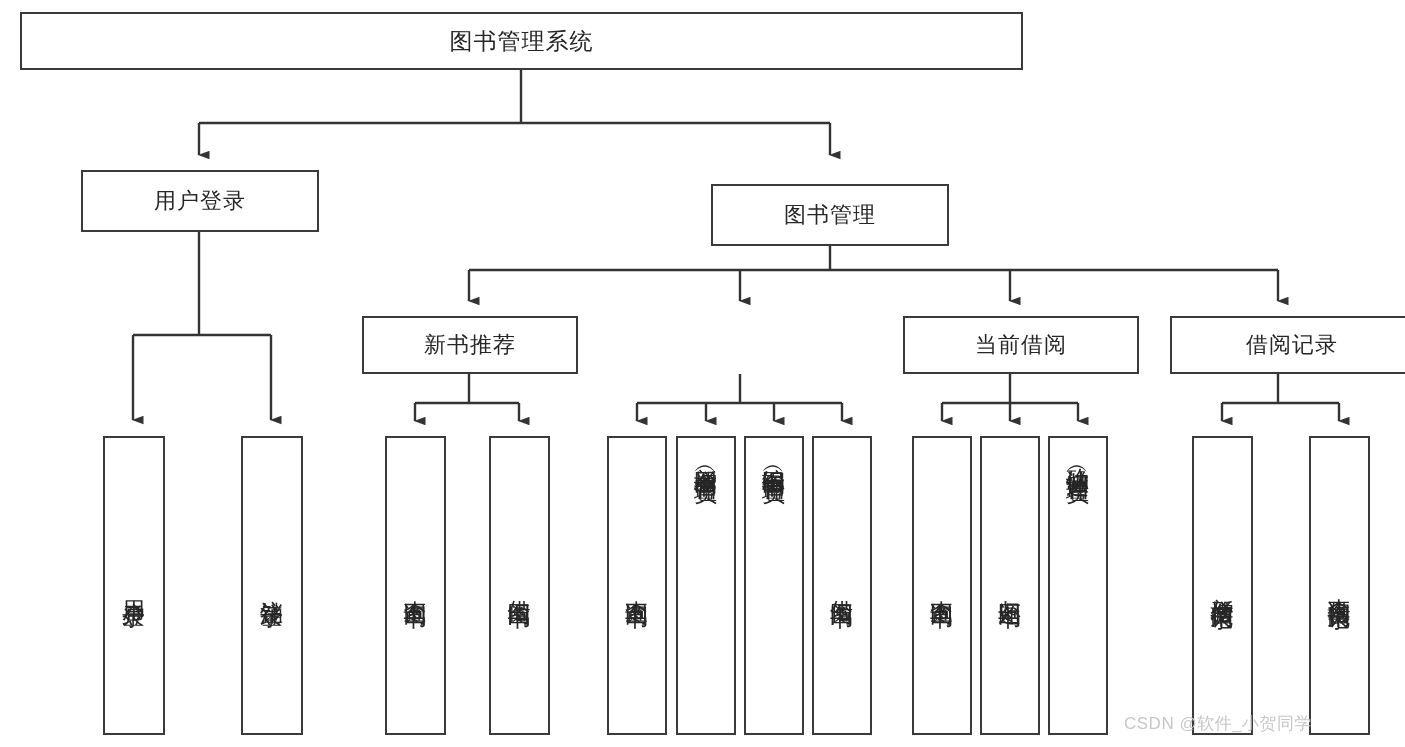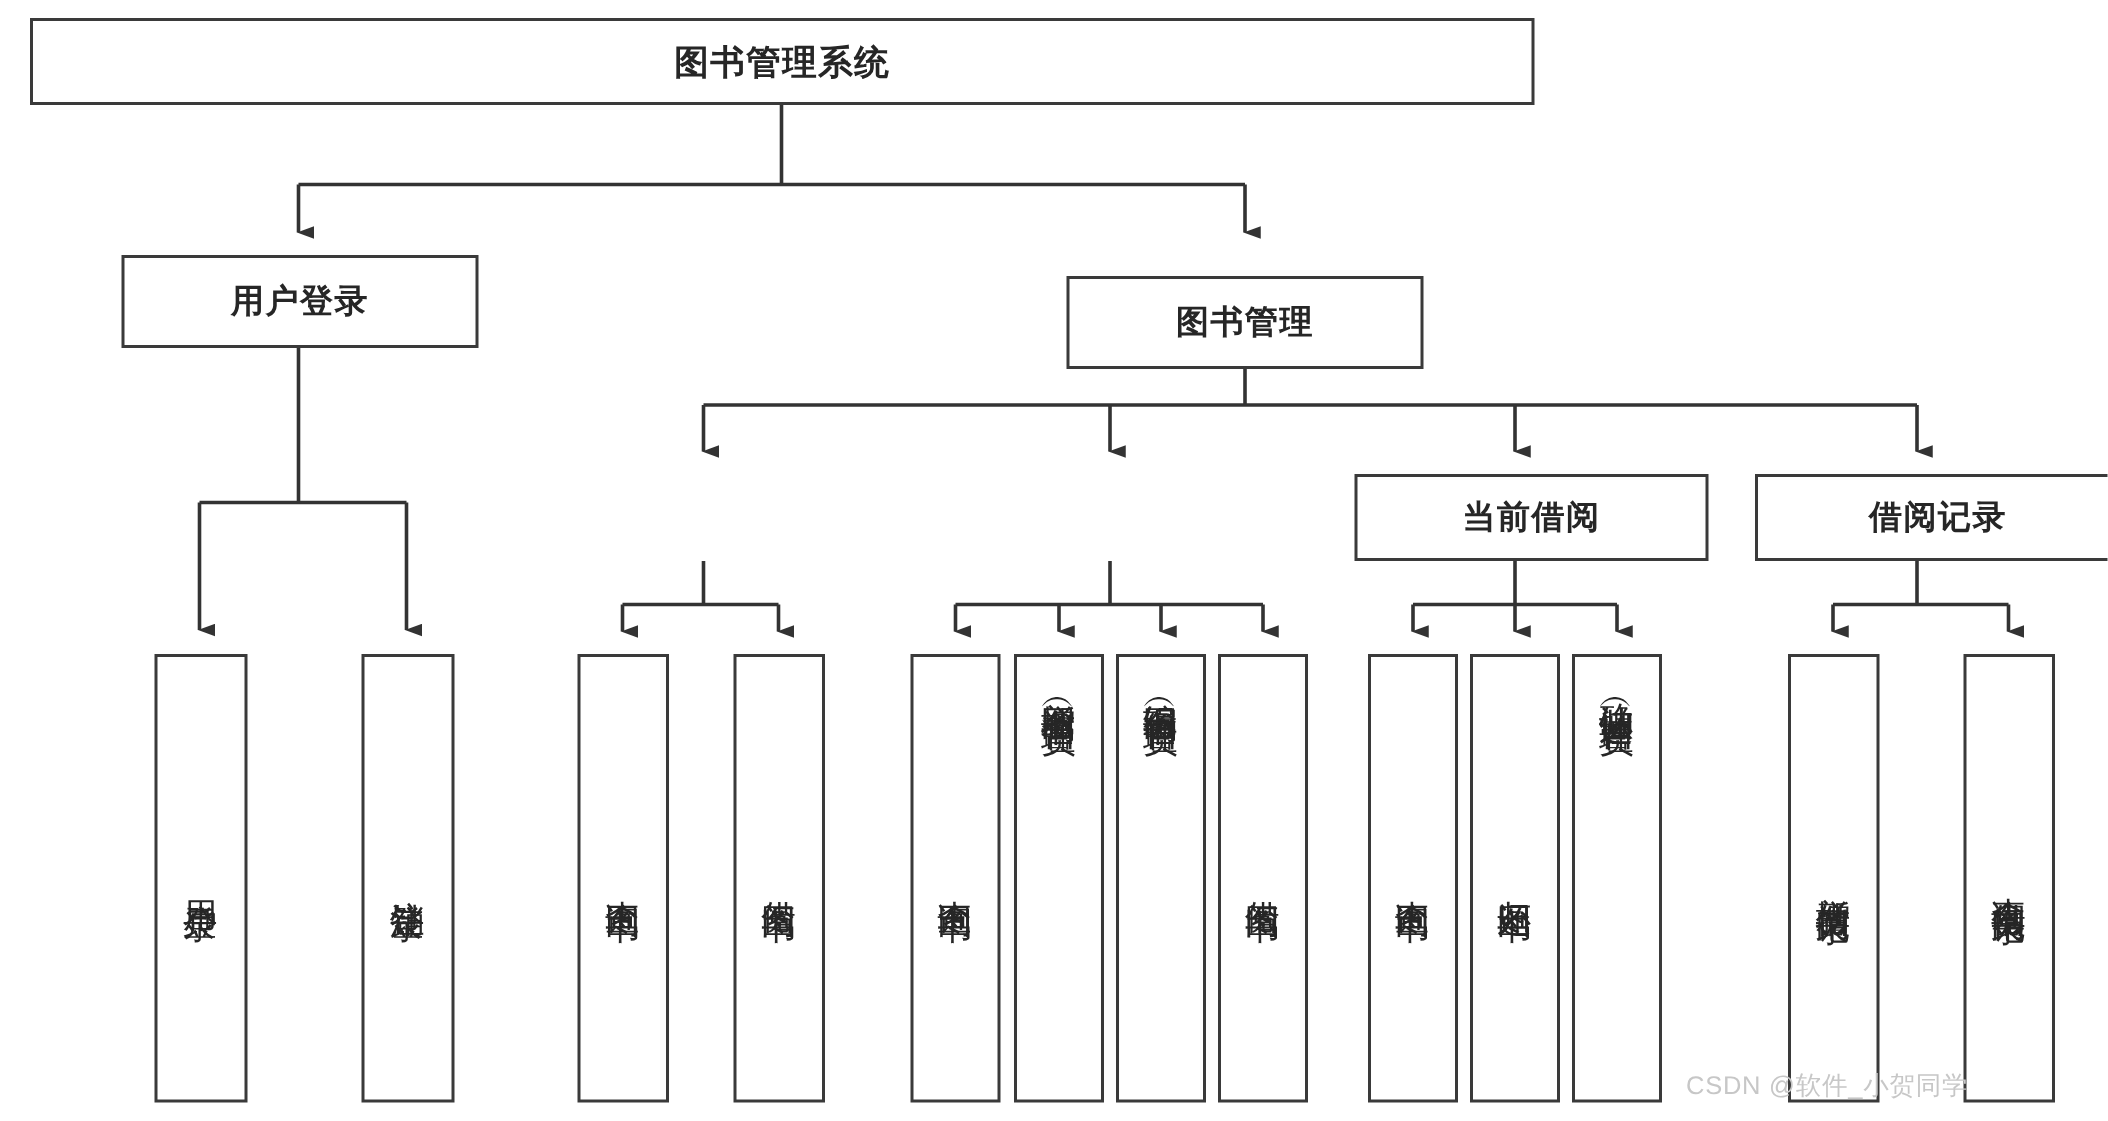--- a/index.html
+++ b/index.html
@@ -35,21 +35,20 @@
     display: flex;
     align-items: center;
     justify-content: center;
     text-align: center;
     color: #262626;
   }
   .node-h {
     font-size: 22px;
     line-height: 1.15;
     letter-spacing: 1px;
-    font-weight: bold;
   }
   .node-root {
     font-size: 23px;
   }
   .node-leaf {
     writing-mode: vertical-rl;
     text-orientation: upright;
     font-size: 23px;
     line-height: 1.05;
     letter-spacing: 2px;
@@ -139,20 +138,23 @@
     <span>图书管理系统</span>
   </div>
 
   <div class="node node-h" style="left:81px; top:170px; width:238px; height:62px;">
     <span>用户登录</span>
   </div>
   <div class="node node-h" style="left:711px; top:184px; width:238px; height:62px;">
     <span>图书管理</span>
   </div>
 
+  <div class="node node-h" style="left:362px; top:316px; width:216px; height:58px;">
+    <span>新书推荐</span>
+  </div>
   <div class="node node-h" style="left:903px; top:316px; width:236px; height:58px;">
     <span>当前借阅</span>
   </div>
   <div class="node node-h" style="left:1170px; top:316px; width:244px; height:58px;">
     <span>借阅记录</span>
   </div>
 
   <div class="node node-leaf leaf-center" style="left:103px; top:436px; width:62px; height:299px;">
     <span class="leaf-text">用户登录</span>
   </div>

